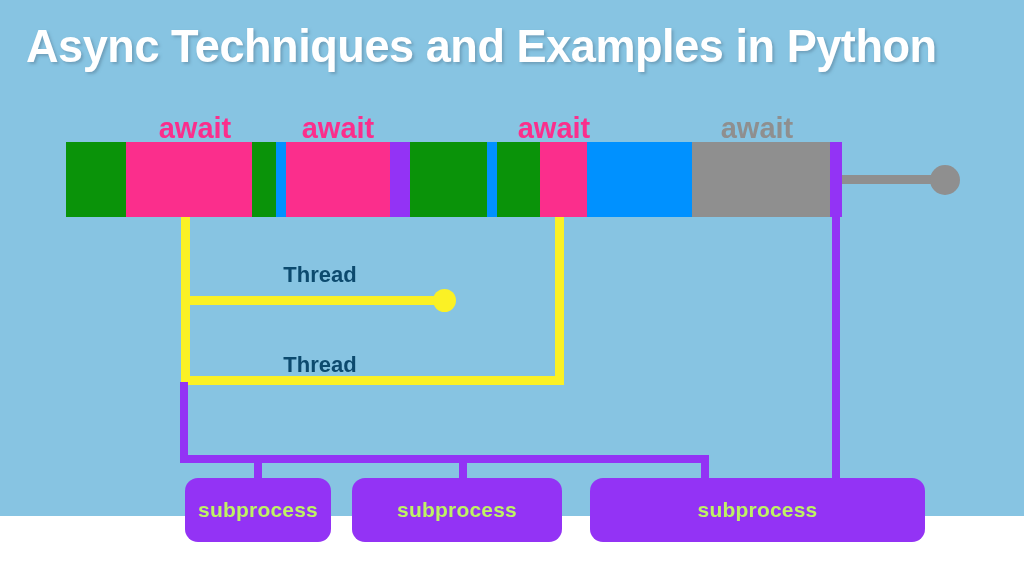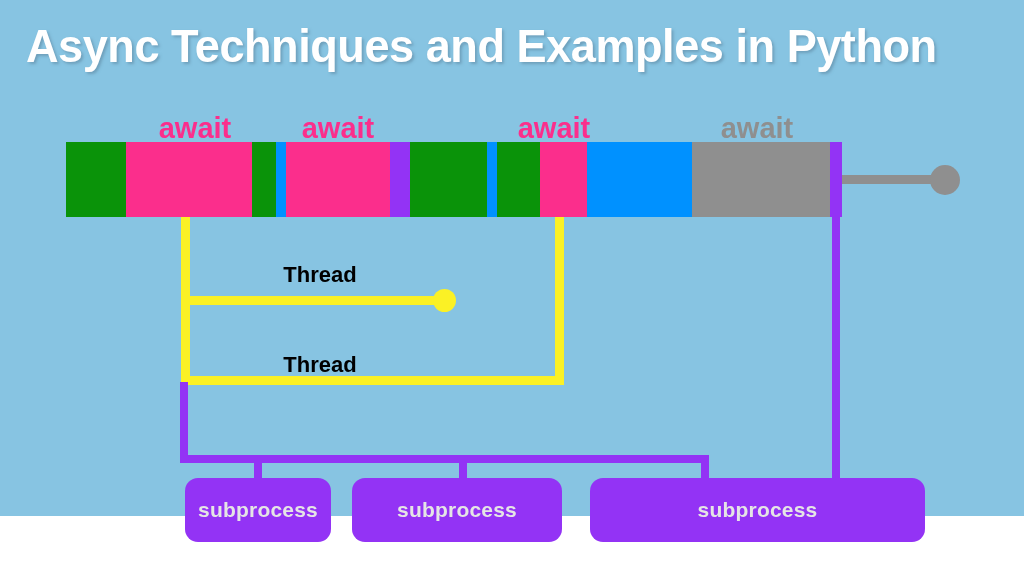--- a/index.html
+++ b/index.html
@@ -61,33 +61,33 @@
   .vline { position: absolute; }
   .hline { position: absolute; }
   .dot   { position: absolute; border-radius: 50%; }
 
   
   .subprocess {
     position: absolute;
     height: 64px;
     background: #9333f5;
     border-radius: 13px;
-    color: #e5e5e5;
+    color: #bef264;
     font-size: 21px;
     font-weight: bold;
     display: flex;
     align-items: center;
     justify-content: center;
     letter-spacing: 0.2px;
   }
 
   
   .thread-label {
     position: absolute;
-    color: #000000;
+    color: #0c4a6e;
     font-size: 22px;
     font-weight: bold;
     white-space: nowrap;
     transform: translateX(-50%);
   }
 </style>
 </head>
 <body>
 
 <div id="slide">

